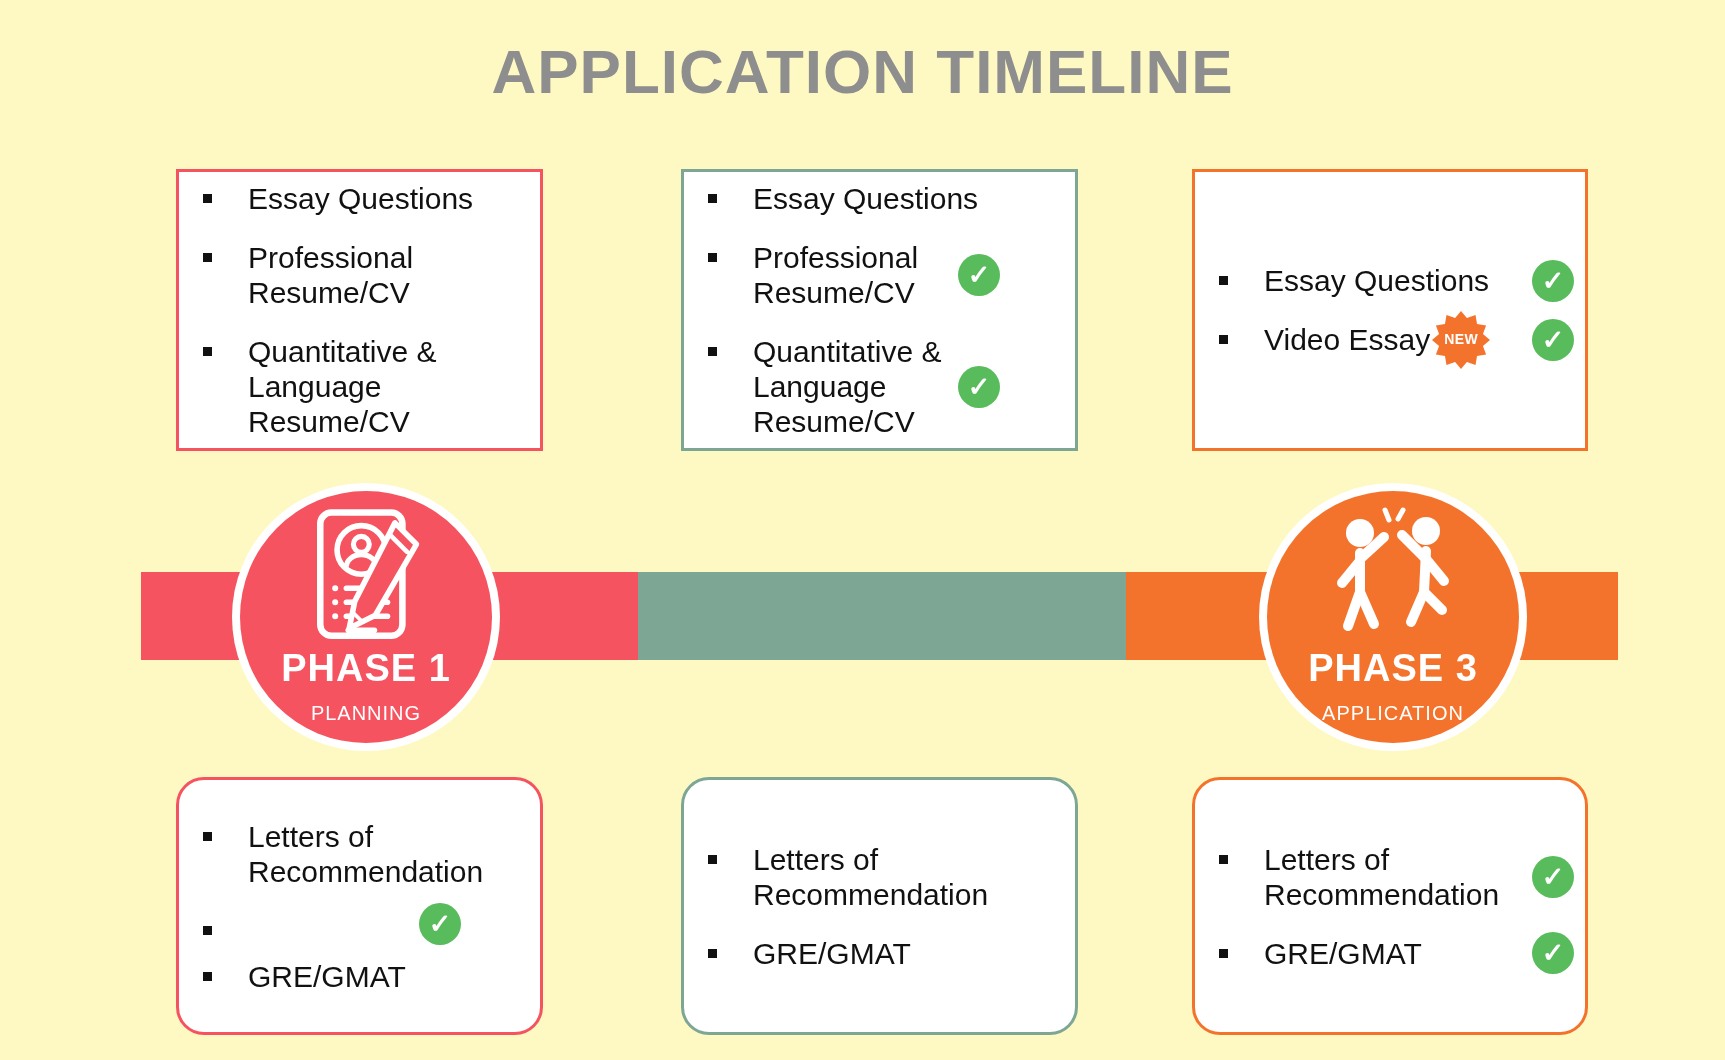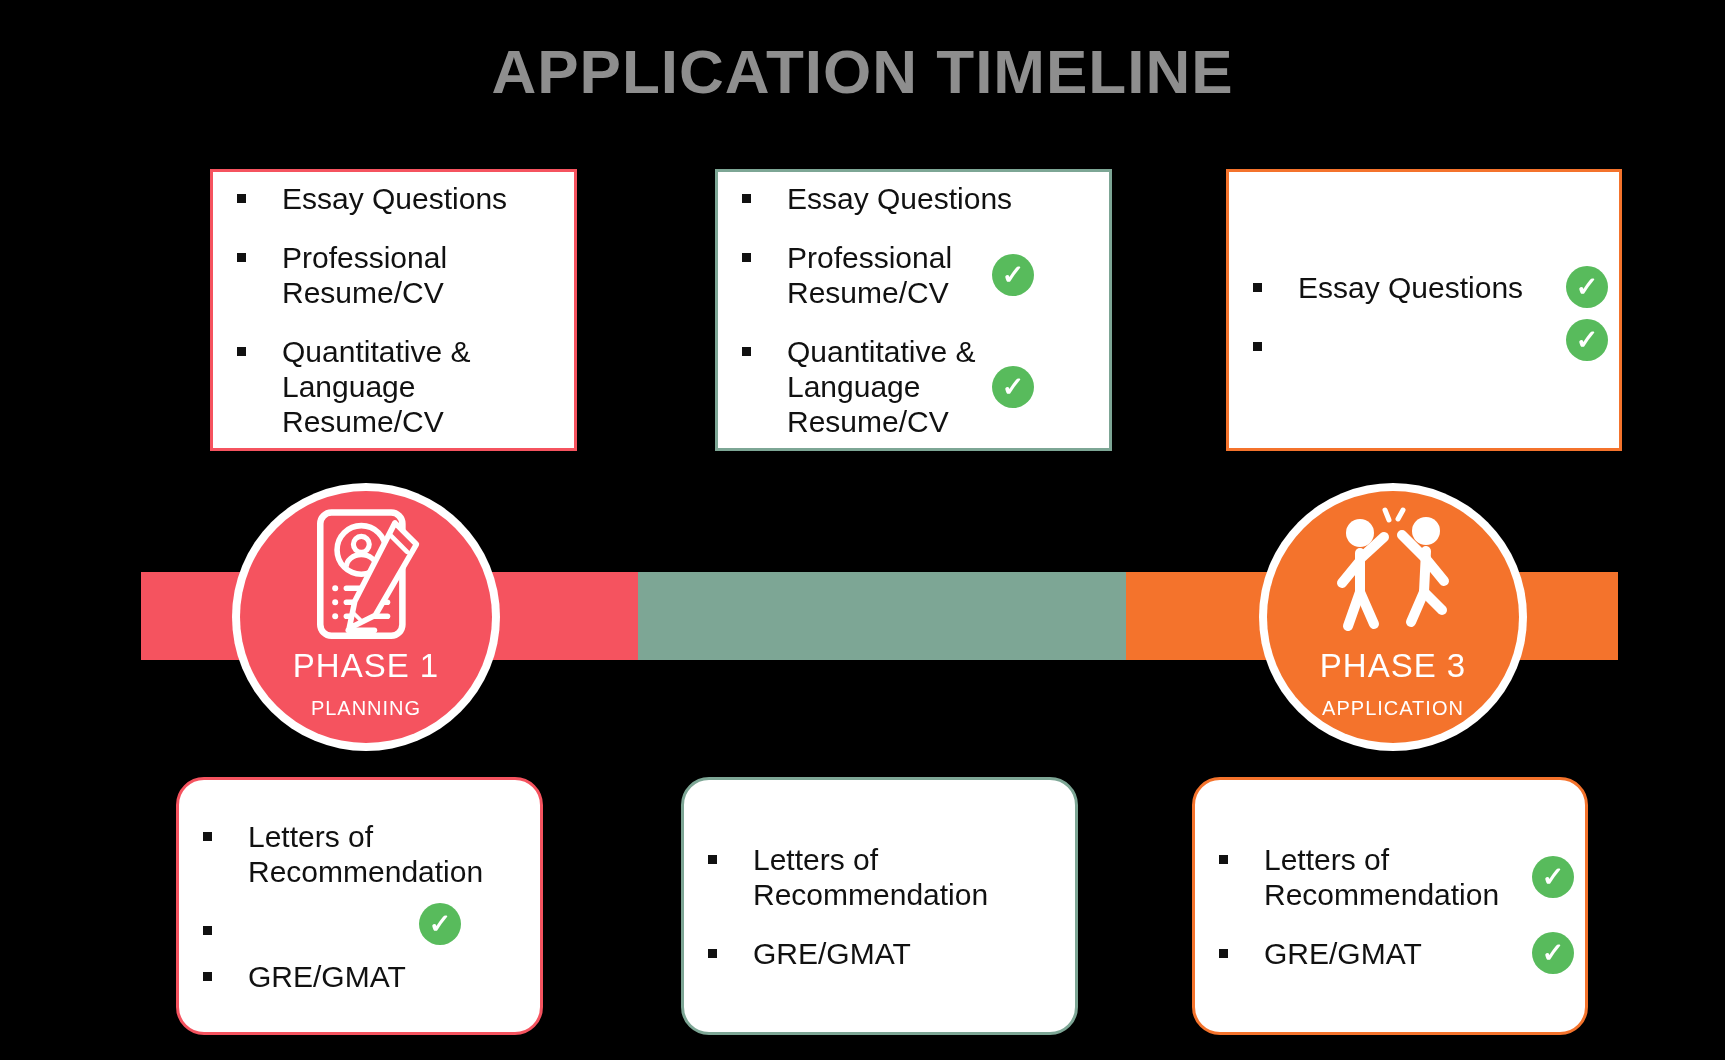--- a/index.html
+++ b/index.html
@@ -1,20 +1,20 @@
 <!DOCTYPE html>
 <html style="--red: #F5535F; --teal: #7DA695; --orange: #F4732C; --check-green: #58BB5C; --title-gray: #8E8E8E; --text: #111111;"><head>
 <meta charset="utf-8">
 <style>
   * { box-sizing: border-box; margin: 0; padding: 0; }
   html, body { background: #fff; }
   body { font-family: "Liberation Sans", sans-serif; }
   .canvas {
     position: relative; width: 1725px; height: 1060px;
-    background: #000000; overflow: hidden;
+    background: #fef9c3; overflow: hidden;
   }
 
   
   .title {
     position: absolute; top: 36px; left: 0; width: 1725px;
     text-align: center; font-size: 62px; font-weight: bold;
     letter-spacing: 1px; color: var(--title-gray, #8e8e8e);
   }
 
   
@@ -28,31 +28,31 @@
   .circle {
     position: absolute; top: 491px; width: 252px; height: 252px;
     border-radius: 50%; box-shadow: 0 0 0 8px #fff;
     display: flex; flex-direction: column; align-items: center; z-index: 2;
   }
   .circle.c1 { left: 240px;  background: var(--red); }
   .circle.c2 { left: 754px;  background: var(--teal); }
   .circle.c3 { left: 1267px; background: var(--orange); }
   .circle svg.phase-icon { margin-top: 15px; flex: none; }
   .phase-label {
-    color: #fff; font-weight: normal; font-size: 33px; line-height: 1;
+    color: #fff; font-weight: bold; font-size: 38px; line-height: 1;
     margin-top: 1px; letter-spacing: 1px; white-space: nowrap;
   }
   .phase-sublabel {
     color: #fff; font-size: 20px; line-height: 1; margin-top: 16px;
     letter-spacing: 1px; white-space: nowrap;
   }
 
   
   .box { position: absolute; border: 3px solid; background: #fff; z-index: 1; }
-  .box.top    { top: 169px; height: 282px; margin-left: 34px; }
+  .box.top    { top: 169px; height: 282px; }
   .box.bottom { top: 777px; height: 258px; border-radius: 28px; }
   .box.col1 { left: 176px;  width: 367px; border-color: var(--red); }
   .box.col2 { left: 681px;  width: 397px; border-color: var(--teal); }
   .box.col3 { left: 1192px; width: 396px; border-color: var(--orange); }
 
   .items {
     display: flex; flex-direction: column; justify-content: center;
     height: 100%; gap: 24px; padding: 12px 10px 12px 24px;
   }
   .item { position: relative; display: flex; }
@@ -178,20 +178,31 @@
           <span class="bullet"></span>
           <div class="item-text">
             <div class="line">
               <span>Essay Questions</span>
             </div>
           </div>
           <span class="check">✓</span>
         </div>
         <div class="item">
           <span class="bullet"></span>
+          <div class="item-text">
+            <div class="line">
+              <span>Video Essay</span>
+              <span class="new-badge">
+                <svg viewBox="0 0 64 64">
+                  <polygon points="64,32 56.2,38.5 59.7,48 49.7,49.7 48,59.7 38.5,56.2 32,64 25.5,56.2 16,59.7 14.3,49.7 4.3,48 7.8,38.5 0,32 7.8,25.5 4.3,16 14.3,14.3 16,4.3 25.5,7.8 32,0 38.5,7.8 48,4.3 49.7,14.3 59.7,16 56.2,25.5" fill="var(--orange)"></polygon>
+                </svg>
+                <span class="new-badge-label">NEW</span>
+              </span>
+            </div>
+          </div>
           <span class="check">✓</span>
         </div>
       </div>
   </div>
 
   <div class="box bottom col1">
     <div class="items">
         <div class="item">
           <span class="bullet"></span>
           <div class="item-text">

